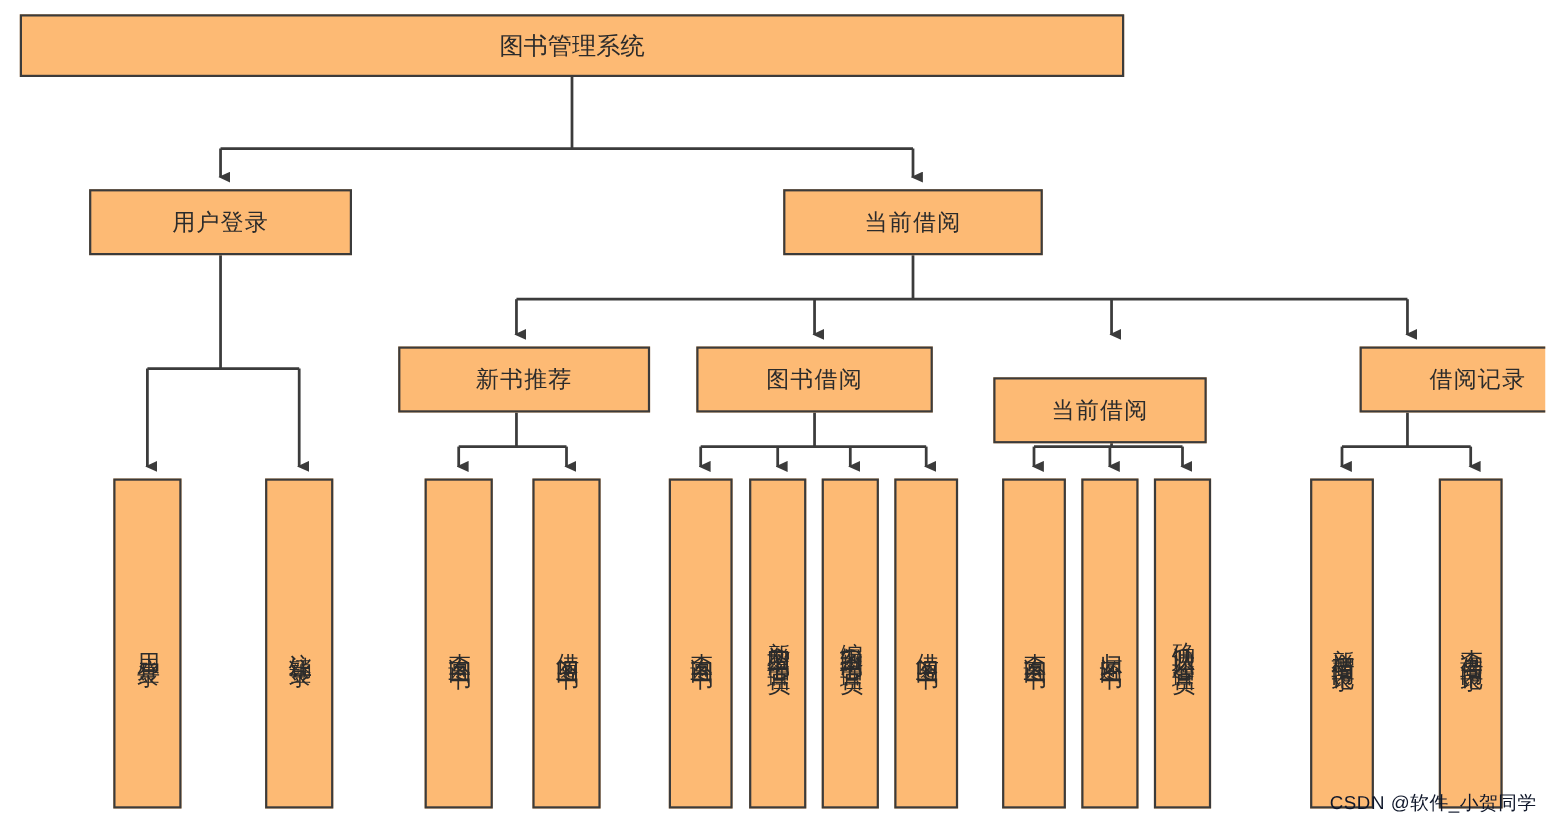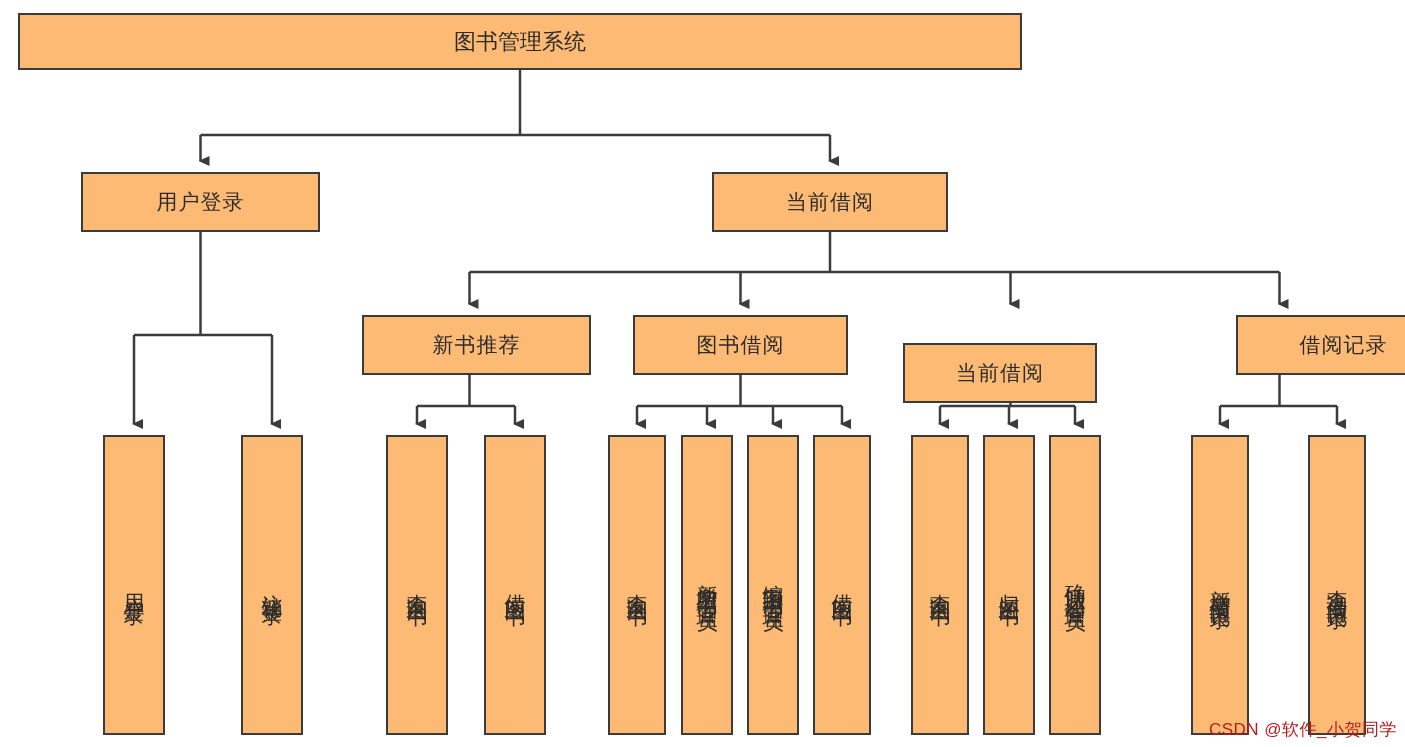--- a/index.html
+++ b/index.html
@@ -48,21 +48,21 @@
     top: 0;
     width: 1405px;
     height: 747px;
     pointer-events: none;
   }
   .watermark {
     position: absolute;
     right: 8px;
     bottom: 6px;
     font-size: 17px;
-    color: #b91c1c;
+    color: #0f172a;
     letter-spacing: 0.5px;
     white-space: nowrap;
   }
 </style>
 </head>
 <body>
 
 <div id="canvas">
 
   <svg class="links" viewBox="0 0 1405 747">

